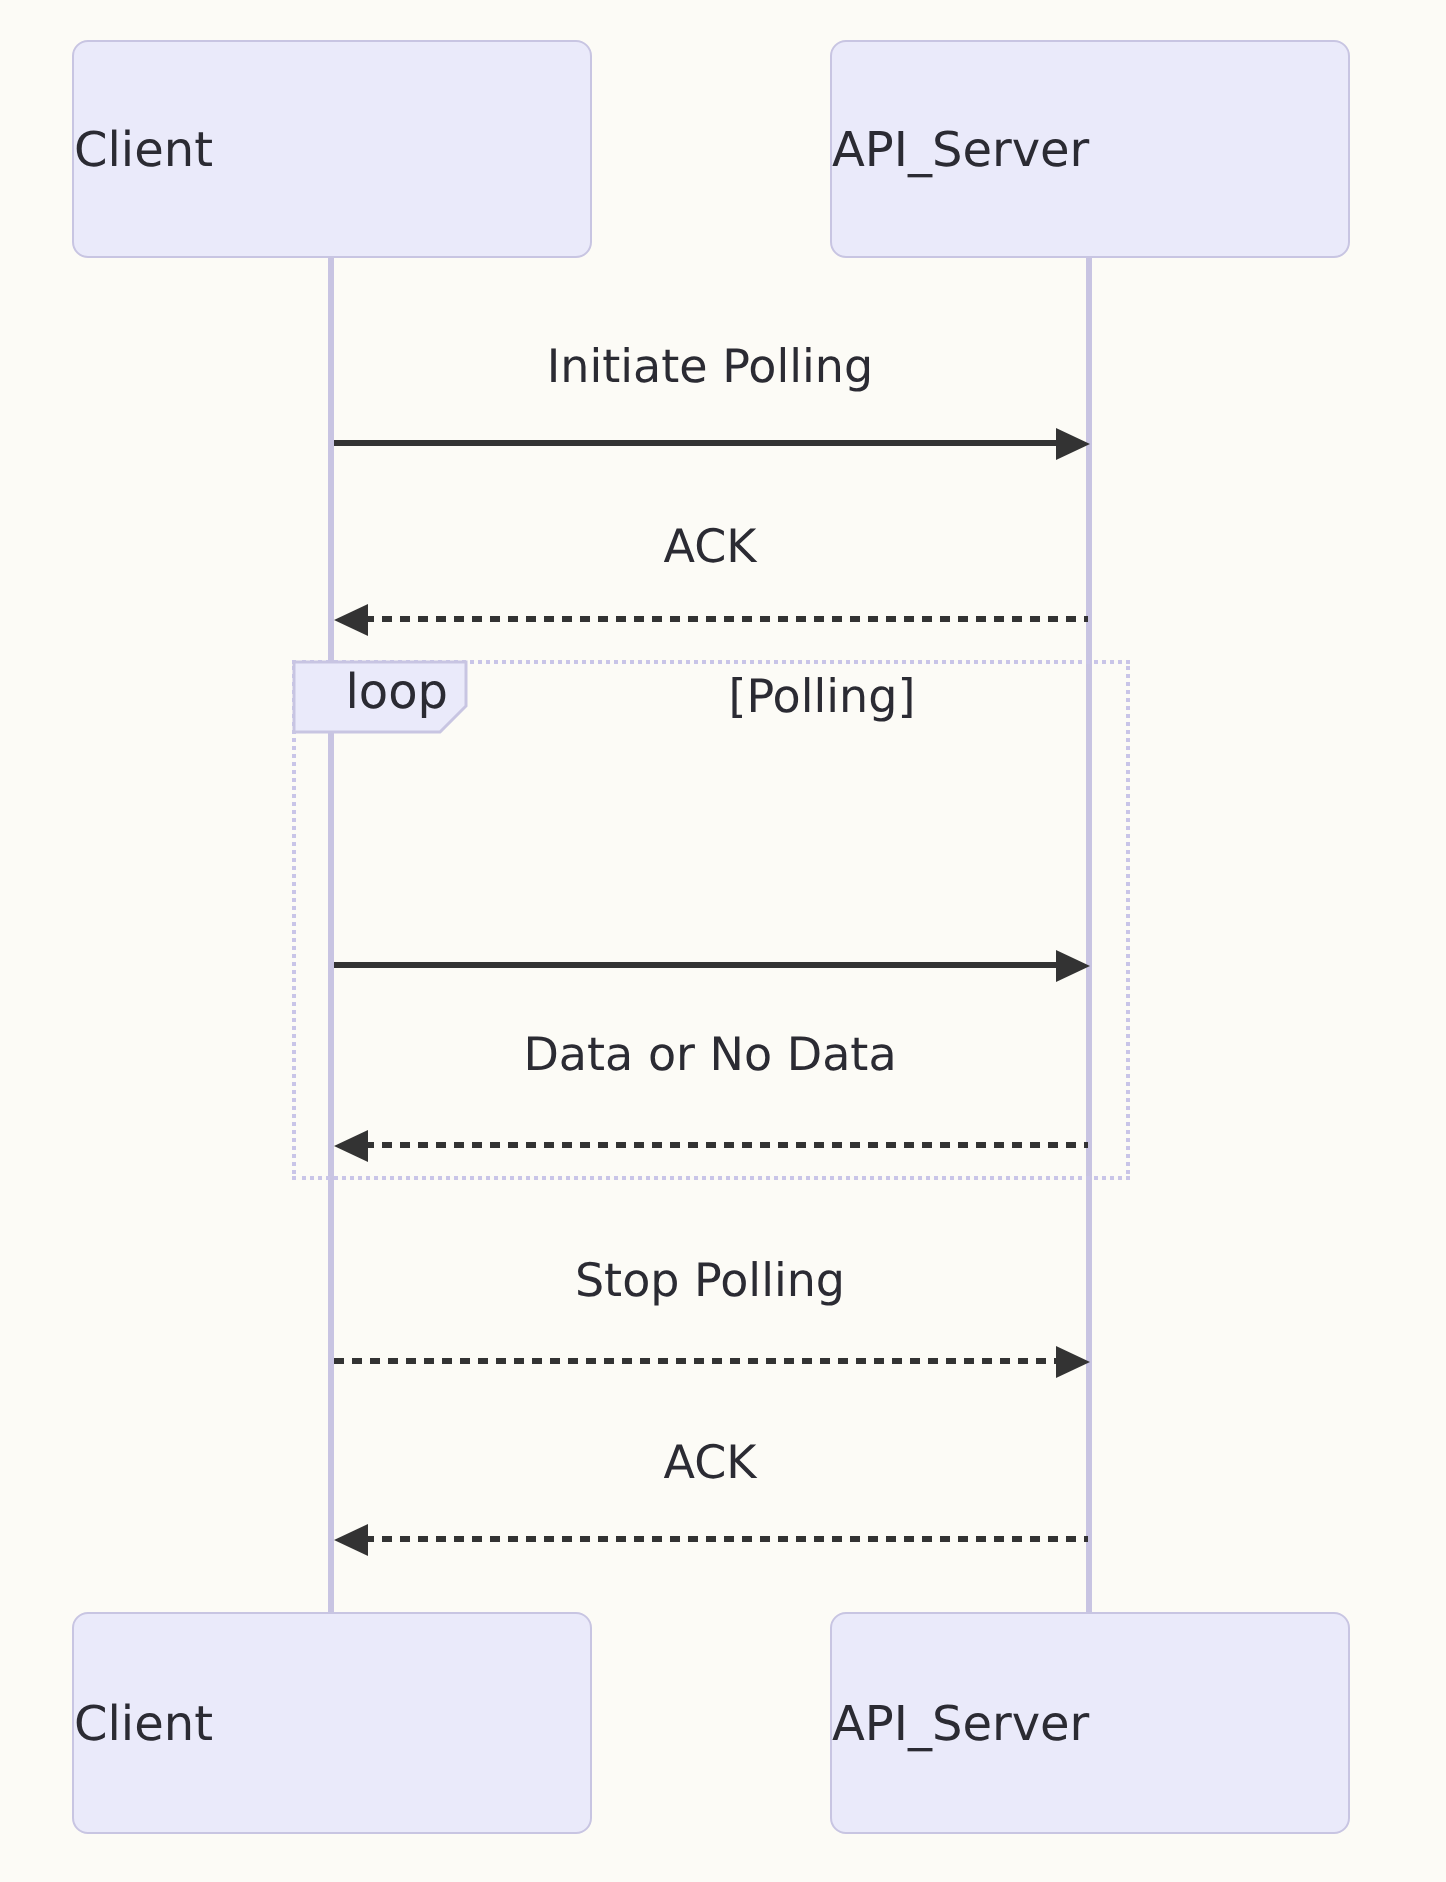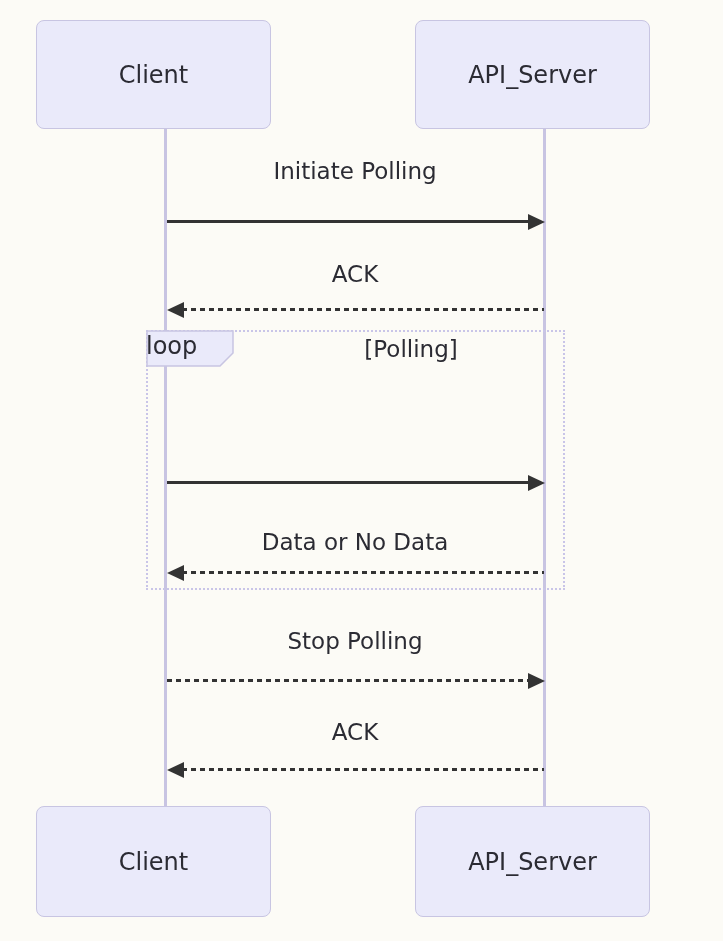--- a/index.html
+++ b/index.html
@@ -20,49 +20,49 @@
     top: 126px;
     height: 681px;
     background: #C8C4E2;
   }
   .lifeline.client { left: 164px; }
   .lifeline.server { left: 543px; }
 
   
   .actor-box {
     position: absolute;
-    width: 235px;
+    width: 260px;
     height: 109px;
     background: #EAEAFA;
     border: 1px solid #C8C5E2;
     border-radius: 8px;
     box-sizing: border-box;
     display: flex;
     align-items: center;
-    justify-content: center;
+    justify-content: flex-start;
     font-size: 24px;
   }
   .actor-box.top-client    { left: 36px;  top: 20px; }
   .actor-box.top-server    { left: 415px; top: 20px; }
   .actor-box.bottom-client { left: 36px;  top: 806px; height: 111px; }
   .actor-box.bottom-server { left: 415px; top: 806px; height: 111px; }
 
   
   .msg-label {
     position: absolute;
     left: 355px;
     transform: translateX(-50%);
     white-space: nowrap;
     font-size: 23px;
     line-height: 30px;
   }
-  .msg-label.m0 { top: 156px; }
+  .msg-label.m0 { top: 169px; }
   .msg-label.m1 { top: 259px; }
   .msg-label.m2 { top: 428px; }
-  .msg-label.m3 { top: 527px; }
+  .msg-label.m3 { top: 513px; }
   .msg-label.m4 { top: 626px; }
   .msg-label.m5 { top: 717px; }
 
   
   .line { position: absolute; height: 3px; }
   .line.solid  { background: #333333; }
   .line.dashed { background: repeating-linear-gradient(90deg, #333333 0 5px, transparent 5px 9px); }
   .line.to-right { left: 167px; width: 363px; }
   .line.to-left  { left: 182px; width: 362px; }
   .line.y0 { top: 220px; }
@@ -90,21 +90,21 @@
     left: 146px; top: 330px;
     width: 419px; height: 260px;
     border: 2px dotted #C9C5E8;
     box-sizing: border-box;
   }
   .loop-tab { position: absolute; left: 146px; top: 330px; width: 90px; height: 38px; }
   .loop-tab-label {
     position: absolute;
     left: 146px; top: 332px;
     width: 78px;
-    text-align: left;
+    text-align: right;
     font-size: 24px;
   }
   .loop-condition {
     position: absolute;
     left: 411px; top: 336px;
     transform: translateX(-50%);
     white-space: nowrap;
     font-size: 23px;
   }
 </style>

